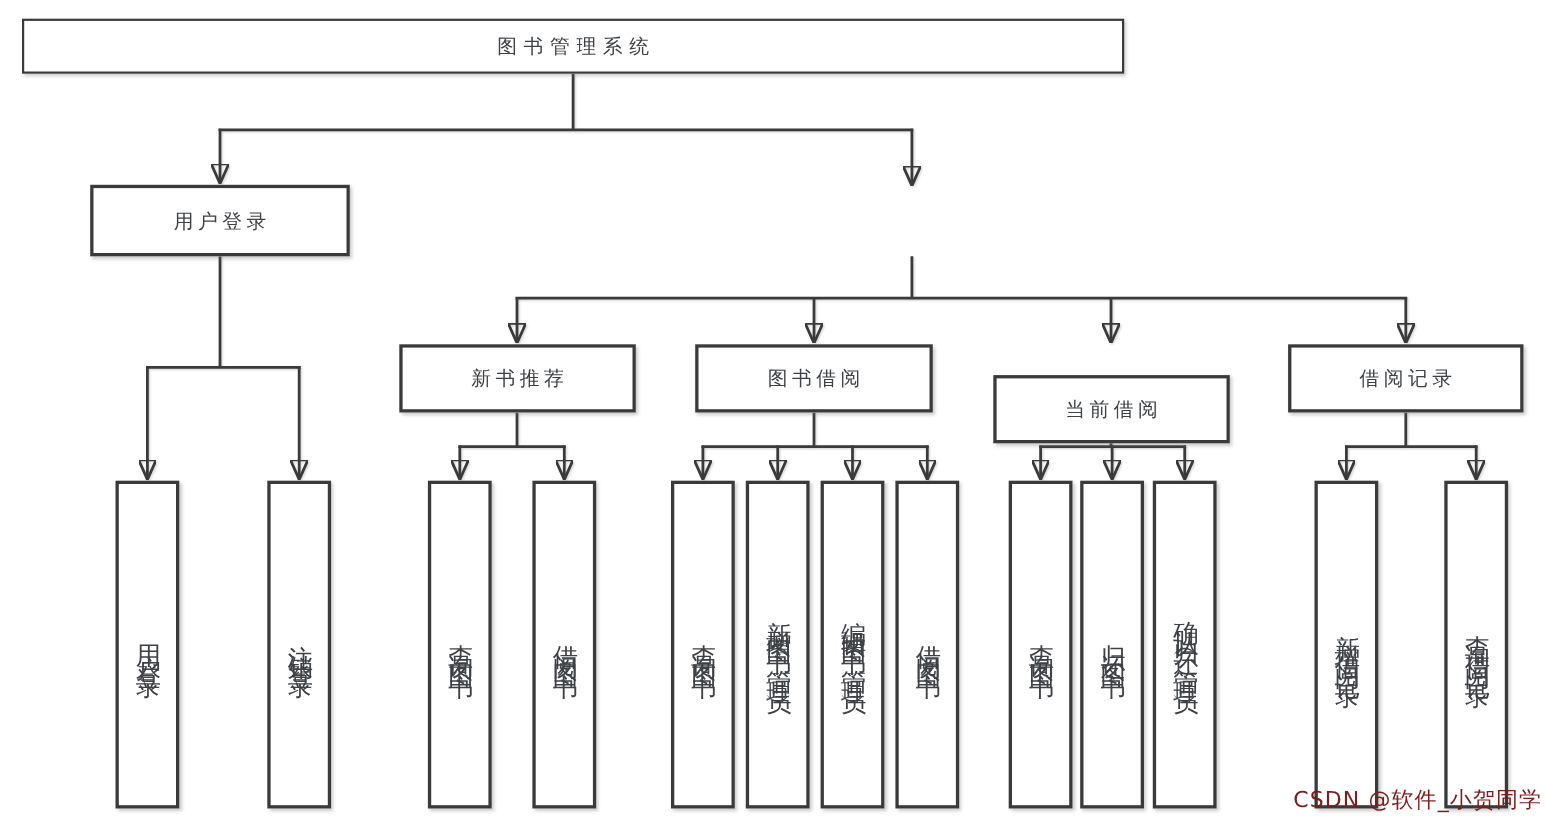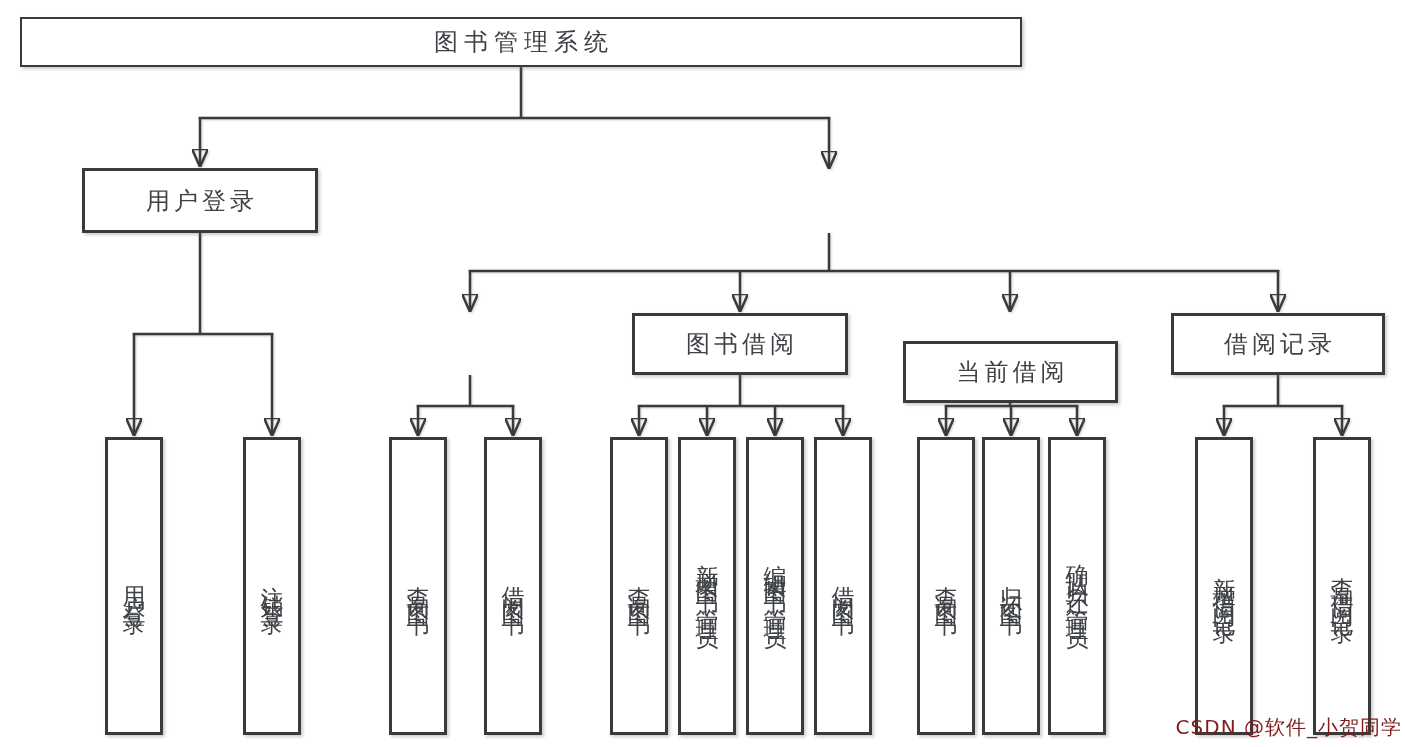--- a/index.html
+++ b/index.html
@@ -15,21 +15,21 @@
     filter:drop-shadow(1.5px 1.5px 1px rgba(120,120,120,.35));}
   #wires path{stroke:#3a3a3a;stroke-width:2.5;fill:none;}
   #wires path.arrow{marker-end:url(#ah);}
   .node{
     position:absolute;box-sizing:border-box;
     border:3px solid #3a3a3a;background:#ffffff;
     display:flex;align-items:center;justify-content:center;
     box-shadow:2px 2px 3px rgba(110,110,110,.35);
   }
   .node.root{border-width:2px;}
-  .hlabel{font-size:24px;letter-spacing:4px;text-indent:4px;white-space:nowrap;}
+  .hlabel{font-size:18px;letter-spacing:4px;text-indent:4px;white-space:nowrap;}
   .root .hlabel{letter-spacing:6px;text-indent:6px;}
   .vlabel{
     writing-mode:vertical-rl;text-orientation:mixed;
     font-size:23px;line-height:1;letter-spacing:9px;white-space:nowrap;
   }
   #watermark{
     position:absolute;right:3px;top:714px;
     font-size:20px;letter-spacing:1px;color:#7f1d1d;white-space:nowrap;
     z-index:5;
   }
@@ -90,20 +90,23 @@
   </svg>
 
   <div class="node root n-root">
     <span class="hlabel">图书管理系统</span>
   </div>
 
   <div class="node n-user-login">
     <span class="hlabel">用户登录</span>
   </div>
 
+  <div class="node n-newbook">
+    <span class="hlabel">新书推荐</span>
+  </div>
   <div class="node n-borrowing">
     <span class="hlabel">图书借阅</span>
   </div>
   <div class="node n-current">
     <span class="hlabel">当前借阅</span>
   </div>
   <div class="node n-records">
     <span class="hlabel">借阅记录</span>
   </div>
 

